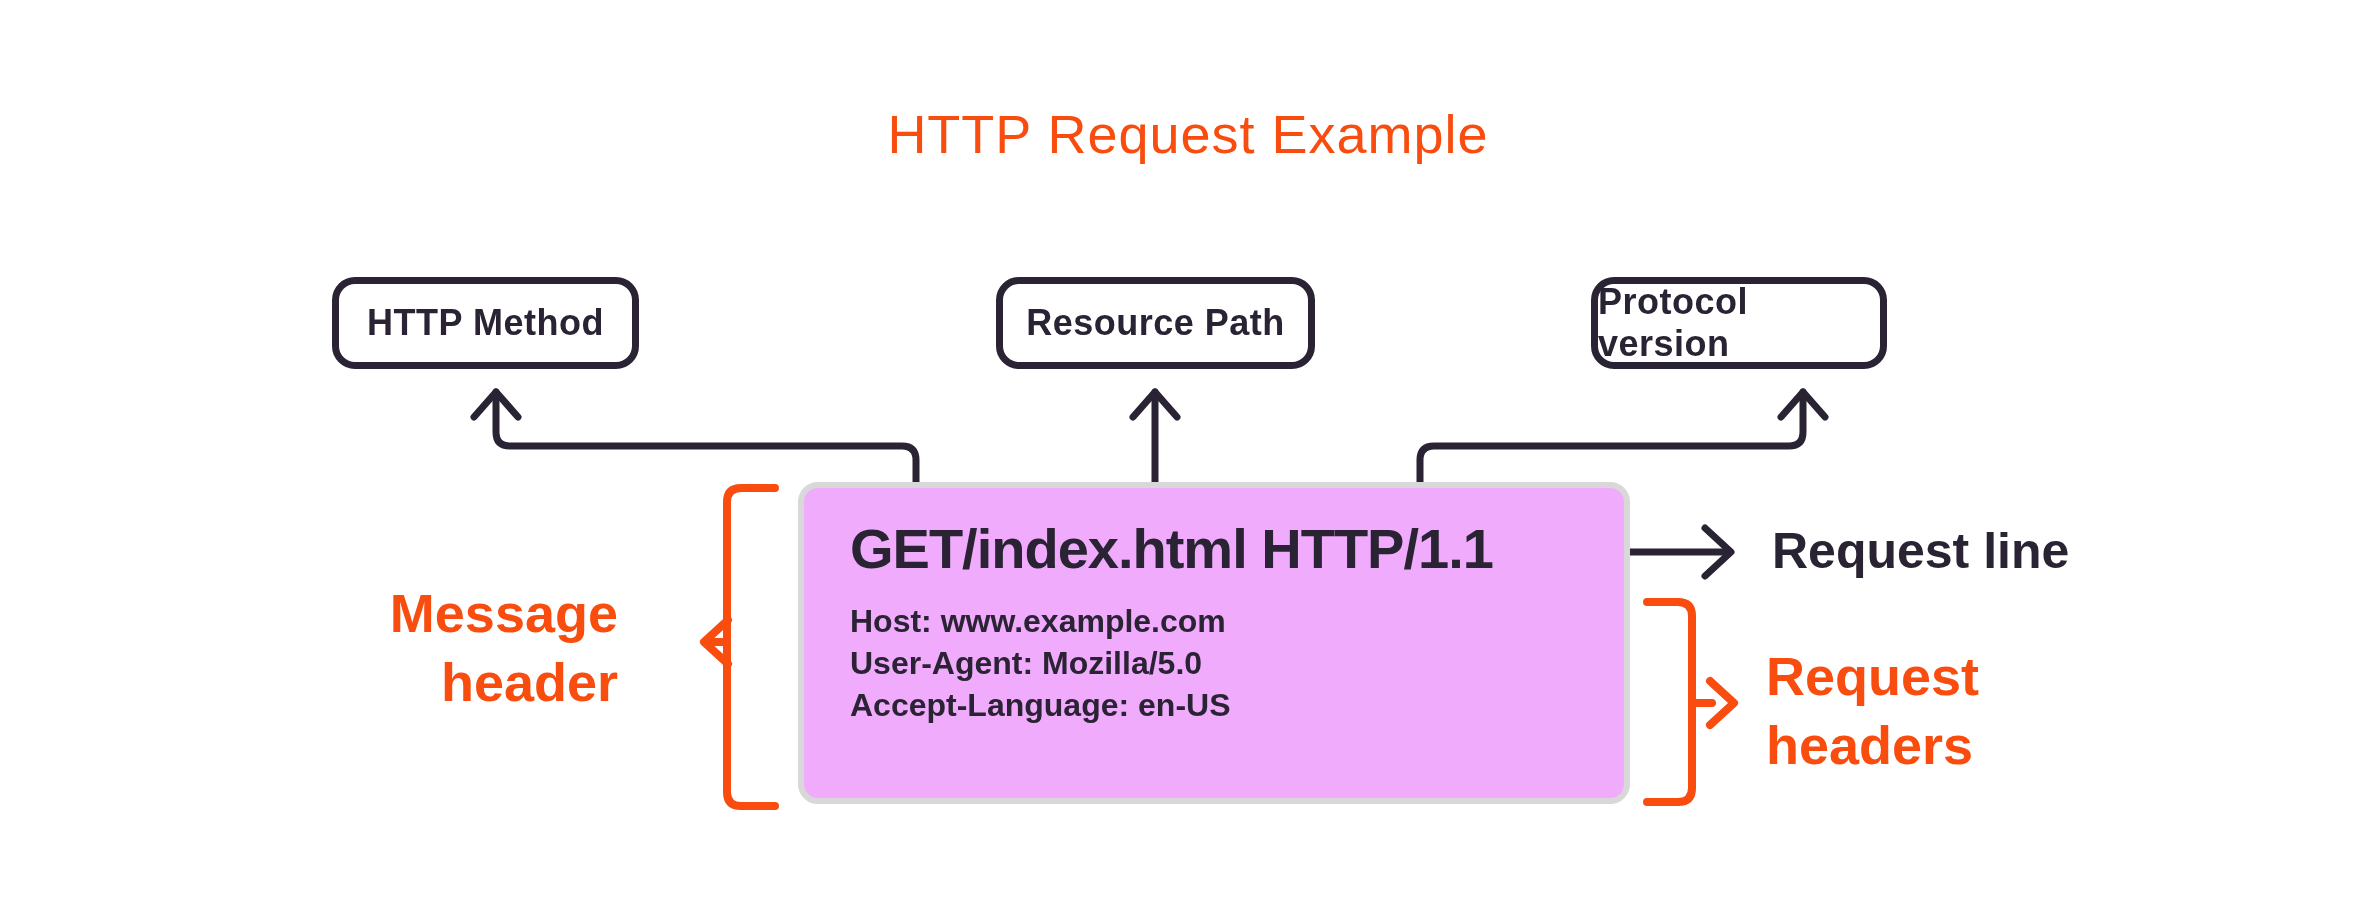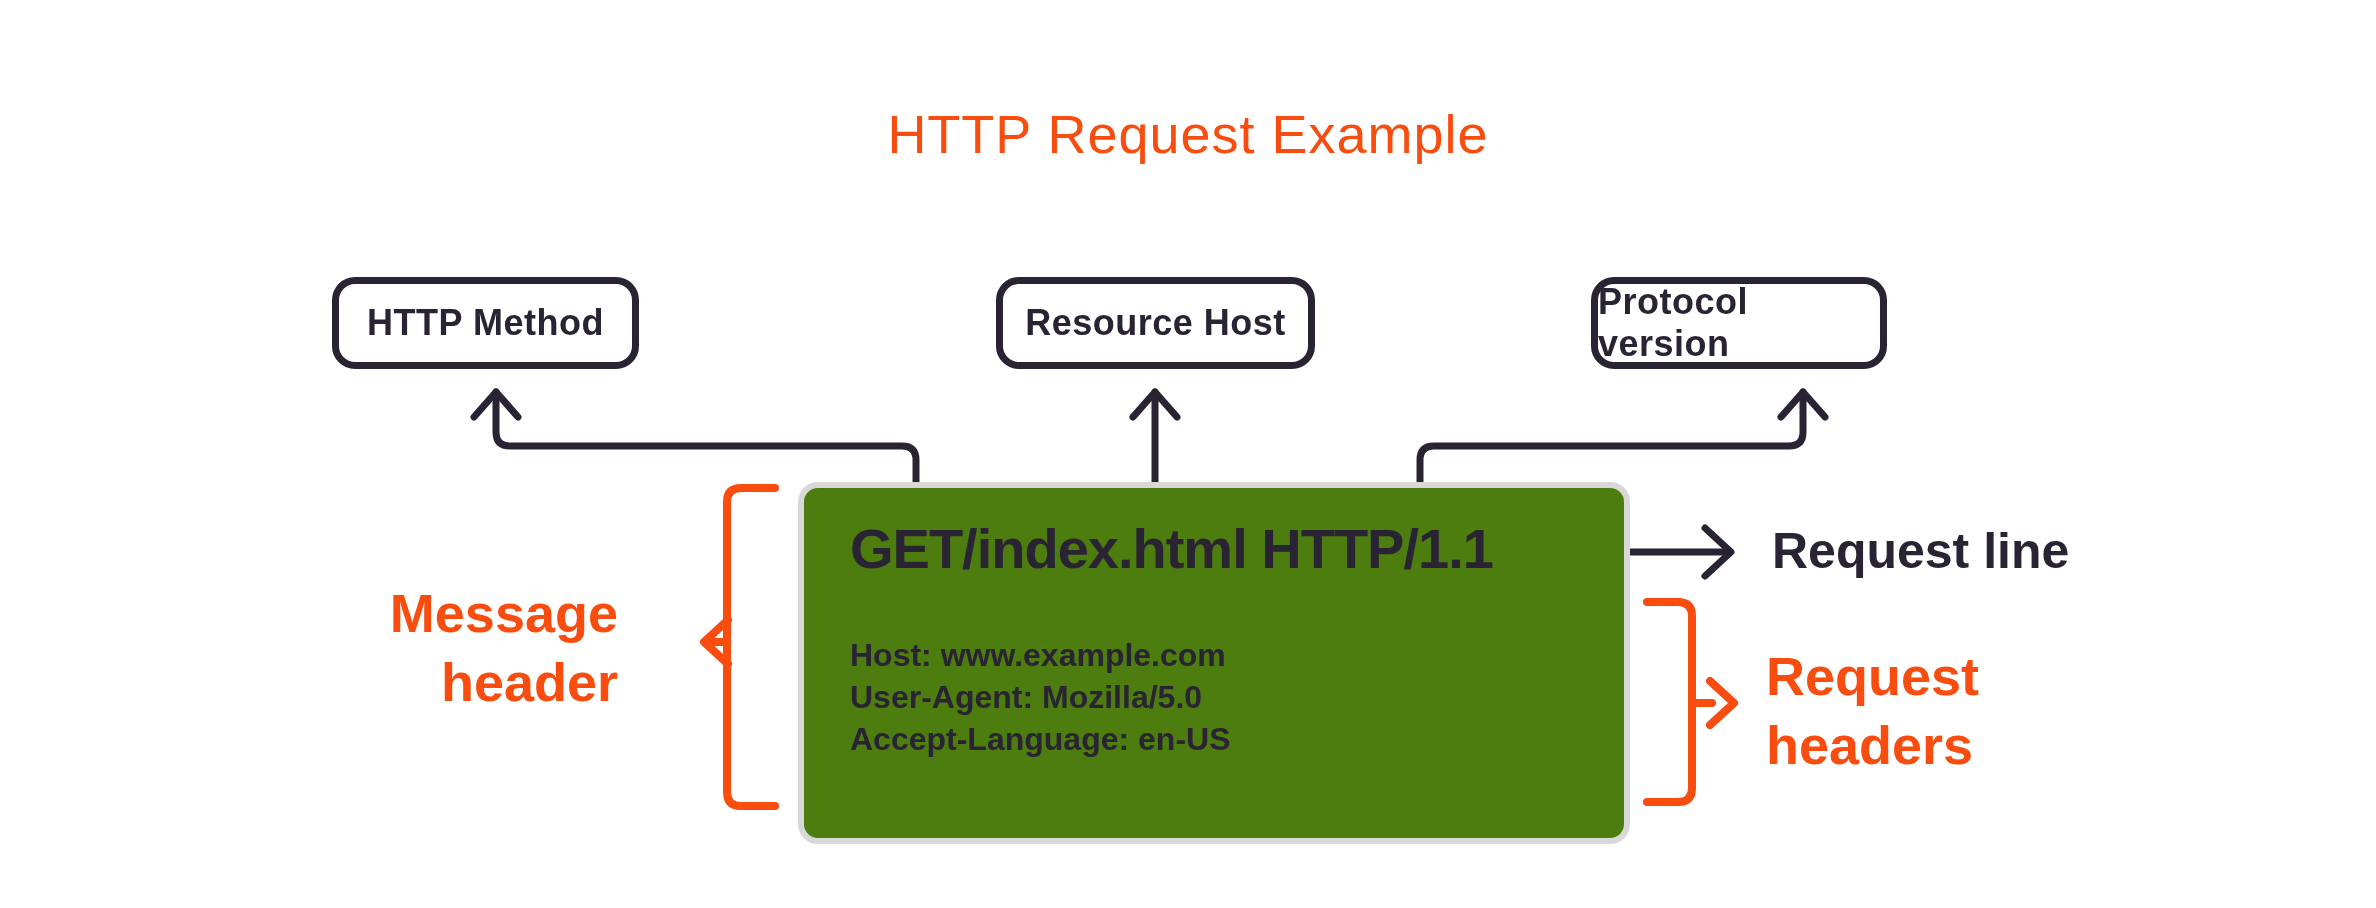--- a/index.html
+++ b/index.html
@@ -47,43 +47,42 @@
     letter-spacing: 0.5px;
     color: var(--dark);
   }
   .box-method   { left: 332px;  width: 307px; }
   .box-path     { left: 996px;  width: 319px; }
   .box-protocol { left: 1591px; width: 296px; }
 
   .code-box {
     position: absolute;
     left: 798px; top: 482px;
-    width: 832px; height: 362px;
-    background: #4d7c0f;
+    width: 832px; height: 322px;
+    background: #f0abfc;
     border: 6px solid var(--gray-border);
     border-radius: 20px;
   }
   .request-line {
     position: absolute;
     left: 46px; top: 30px;
     font-size: 56px;
     line-height: 62px;
     font-weight: bold;
     letter-spacing: -1px;
     color: var(--dark);
     white-space: nowrap;
   }
   .headers {
     position: absolute;
     left: 46px; top: 112px;
     font-size: 32px;
     line-height: 42px;
     font-weight: 600;
     color: var(--dark);
-    margin-top: 34px;
   }
 
   .request-line-label {
     position: absolute;
     left: 1772px; top: 520px;
     font-size: 50px;
     line-height: 62px;
     font-weight: bold;
     color: var(--dark);
     white-space: nowrap;
@@ -125,21 +124,21 @@
 <body>
 
 <div class="canvas">
 
   <div class="diagram-title">HTTP Request Example</div>
 
   <div class="label-box box-method">
     <span>HTTP Method</span>
   </div>
   <div class="label-box box-path">
-    <span>Resource Host</span>
+    <span>Resource Path</span>
   </div>
   <div class="label-box box-protocol">
     <span>Protocol version</span>
   </div>
 
   <svg class="connector-layer" viewBox="0 0 2376 908" aria-hidden="true">
 
     <g>
       <path class="stroke-dark" d="M916,519 L916,460 Q916,446 902,446 L510,446 Q496,446 496,432 L496,392"></path>
       <polyline class="stroke-dark" points="474,417 496,392 518,417"></polyline>

